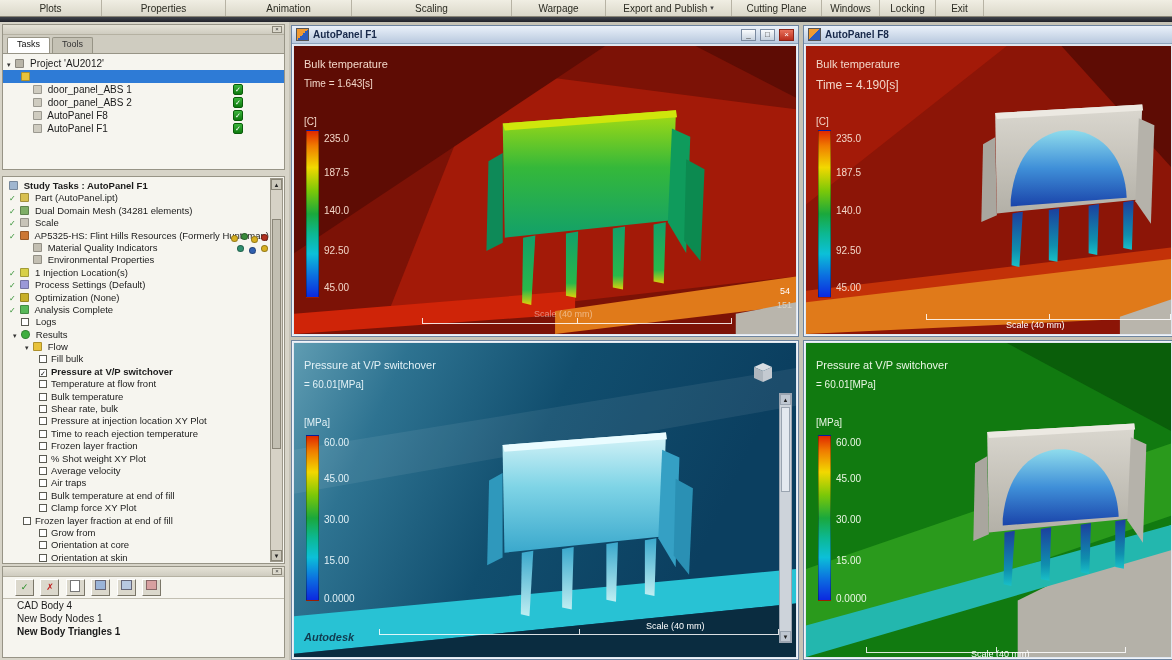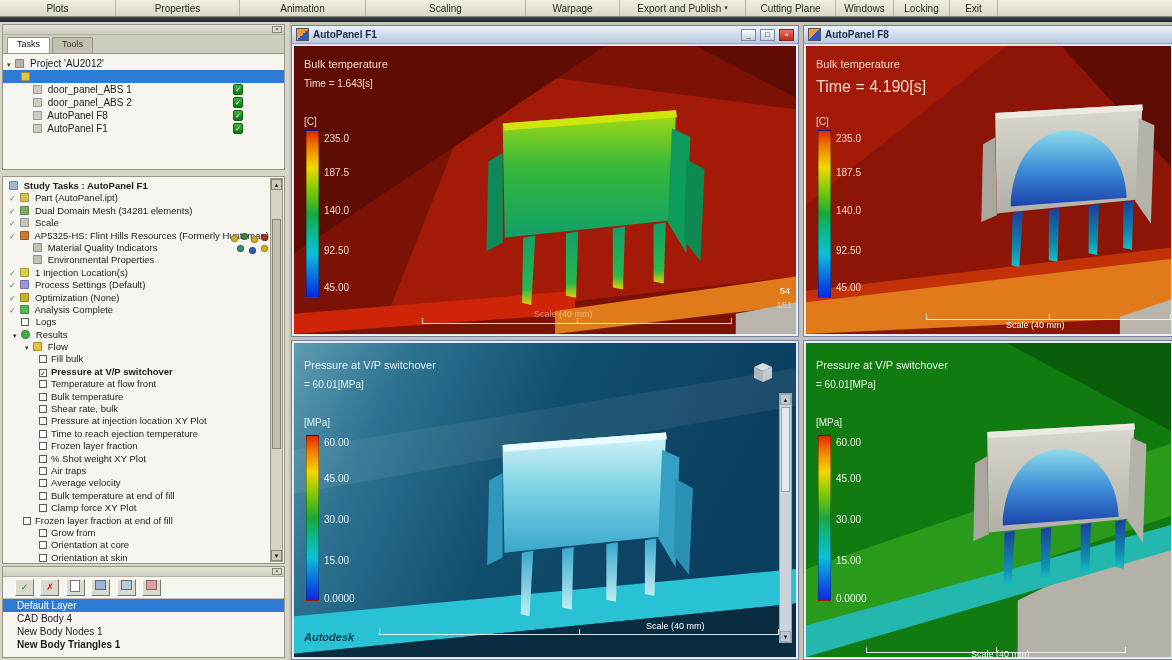--- a/index.html
+++ b/index.html
@@ -64,21 +64,21 @@
   .ruler i{position:absolute;bottom:0;width:1px;height:5px;background:rgba(255,255,255,.85)}
   .scalelabel{position:absolute;font-size:9px;color:#fff}
   .part{position:absolute}
   .molcl{position:absolute;left:226px;top:56px;width:48px;height:26px}
   .molcl i{position:absolute;border-radius:50%;width:7px;height:7px;border:1px solid rgba(0,0,0,.3);box-sizing:border-box}
 </style>
 </head>
 <body>
 
 <div class="menubar">
-  <div class="mi" style="width:116px">
+  <div class="mi" style="width:102px">
       <span>Plots</span>
     </div>
   <div class="mi" style="width:124px">
       <span>Properties</span>
     </div>
   <div class="mi" style="width:126px">
       <span>Animation</span>
     </div>
   <div class="mi" style="width:160px">
       <span>Scaling</span>
@@ -218,22 +218,22 @@
       </div>
       <div class="srow" style="padding-left:36px"><span class="cb"></span><span>Fill bulk</span></div>
       <div class="srow" style="padding-left:36px"><span class="cb">✓</span><span class="bold">Pressure at V/P switchover</span></div>
       <div class="srow" style="padding-left:36px"><span class="cb"></span><span>Temperature at flow front</span></div>
       <div class="srow" style="padding-left:36px"><span class="cb"></span><span>Bulk temperature</span></div>
       <div class="srow" style="padding-left:36px"><span class="cb"></span><span>Shear rate, bulk</span></div>
       <div class="srow" style="padding-left:36px"><span class="cb"></span><span>Pressure at injection location XY Plot</span></div>
       <div class="srow" style="padding-left:36px"><span class="cb"></span><span>Time to reach ejection temperature</span></div>
       <div class="srow" style="padding-left:36px"><span class="cb"></span><span>Frozen layer fraction</span></div>
       <div class="srow" style="padding-left:36px"><span class="cb"></span><span>% Shot weight XY Plot</span></div>
+      <div class="srow" style="padding-left:36px"><span class="cb"></span><span>Average velocity</span></div>
       <div class="srow" style="padding-left:36px"><span class="cb"></span><span>Air traps</span></div>
-      <div class="srow" style="padding-left:36px"><span class="cb"></span><span>Average velocity</span></div>
       <div class="srow" style="padding-left:36px"><span class="cb"></span><span>Bulk temperature at end of fill</span></div>
       <div class="srow" style="padding-left:36px"><span class="cb"></span><span>Clamp force XY Plot</span></div>
       <div class="srow" style="padding-left:20px"><span class="cb"></span><span>Frozen layer fraction at end of fill</span></div>
       <div class="srow" style="padding-left:36px"><span class="cb"></span><span>Grow from</span></div>
       <div class="srow" style="padding-left:36px"><span class="cb"></span><span>Orientation at core</span></div>
       <div class="srow" style="padding-left:36px"><span class="cb"></span><span>Orientation at skin</span></div>
 
       <div class="molcl">
         <i style="left:2px;top:2px;background:#d8b020"></i>
           <i style="left:12px;top:0;background:#3a8a3a"></i>
@@ -257,21 +257,20 @@
     </div>
     <div class="lt">
       <span class="tbtn" style="color:#1f8a1f">✓</span>
       <span class="tbtn" style="color:#c02020">✗</span>
       <span class="tbtn"><span style="display:inline-block;width:8px;height:10px;background:#fff;border:1px solid #777;vertical-align:1px"></span></span>
       <span class="tbtn"><span style="display:inline-block;width:9px;height:8px;background:#9ab4d8;border:1px solid #667;vertical-align:2px"></span></span>
       <span class="tbtn"><span style="display:inline-block;width:9px;height:8px;background:#b8c8e0;border:1px solid #667;vertical-align:2px"></span></span>
       <span class="tbtn"><span style="display:inline-block;width:9px;height:8px;background:#d8a0a0;border:1px solid #866;vertical-align:2px"></span></span>
     </div>
     <div>
-      <div class="trow sel" style="padding-left:14px"><span>Default Layer</span></div>
       <div class="trow" style="padding-left:14px"><span>CAD Body 4</span></div>
       <div class="trow" style="padding-left:14px"><span>New Body Nodes 1</span></div>
       <div class="trow bold" style="padding-left:14px"><span>New Body Triangles 1</span></div>
     </div>
   </div>
 </div>
 
 <div class="win" style="left:291px;top:25px;width:508px;height:312px">
   <div class="tbar">
     <span class="wicon"></span>
@@ -367,21 +366,21 @@
       <polygon points="36,22 206,12 207,19 38,29" fill="#ece9e2"></polygon>
       <path d="M54,122 C60,62 94,40 126,42 C162,46 186,76 188,120 L54,130 Z" fill="url(#gTRd)"></path>
       <polygon points="202,28 220,36 216,150 198,124" fill="#b5b2aa"></polygon>
       <polygon points="56,138 68,136 64,200 55,198" fill="url(#gTRl)"></polygon>
       <polygon points="98,134 110,132 108,194 98,192" fill="url(#gTRl)"></polygon>
       <polygon points="144,129 156,127 154,186 144,184" fill="url(#gTRl)"></polygon>
       <polygon points="184,125 196,123 194,180 184,178" fill="url(#gTRl)"></polygon>
     </svg>
 
     <div class="vtext" style="left:10px;top:12px;font-size:11px;color:#f2d6c8">Bulk temperature</div>
-    <div class="vtext" style="left:10px;top:32px;font-size:16px;color:#f2d6c8">Time = 4.190[s]</div>
+    <div class="vtext" style="left:10px;top:32px;font-size:12px;color:#f2d6c8">Time = 4.190[s]</div>
     <div class="vtext" style="left:10px;top:70px;font-size:10px;color:#f2d6c8">[C]</div>
     <div class="lbar" style="left:12px;top:84px;height:168px"></div>
     <div class="tick" style="top:87px;color:#f2d6c8">235.0</div>
     <div class="tick" style="top:121px;color:#f2d6c8">187.5</div>
     <div class="tick" style="top:159px;color:#f2d6c8">140.0</div>
     <div class="tick" style="top:199px;color:#f2d6c8">92.50</div>
     <div class="tick" style="top:236px;color:#f2d6c8">45.00</div>
 
     <div class="ruler" style="left:120px;top:268px;width:245px">
         <i style="left:0"></i>

